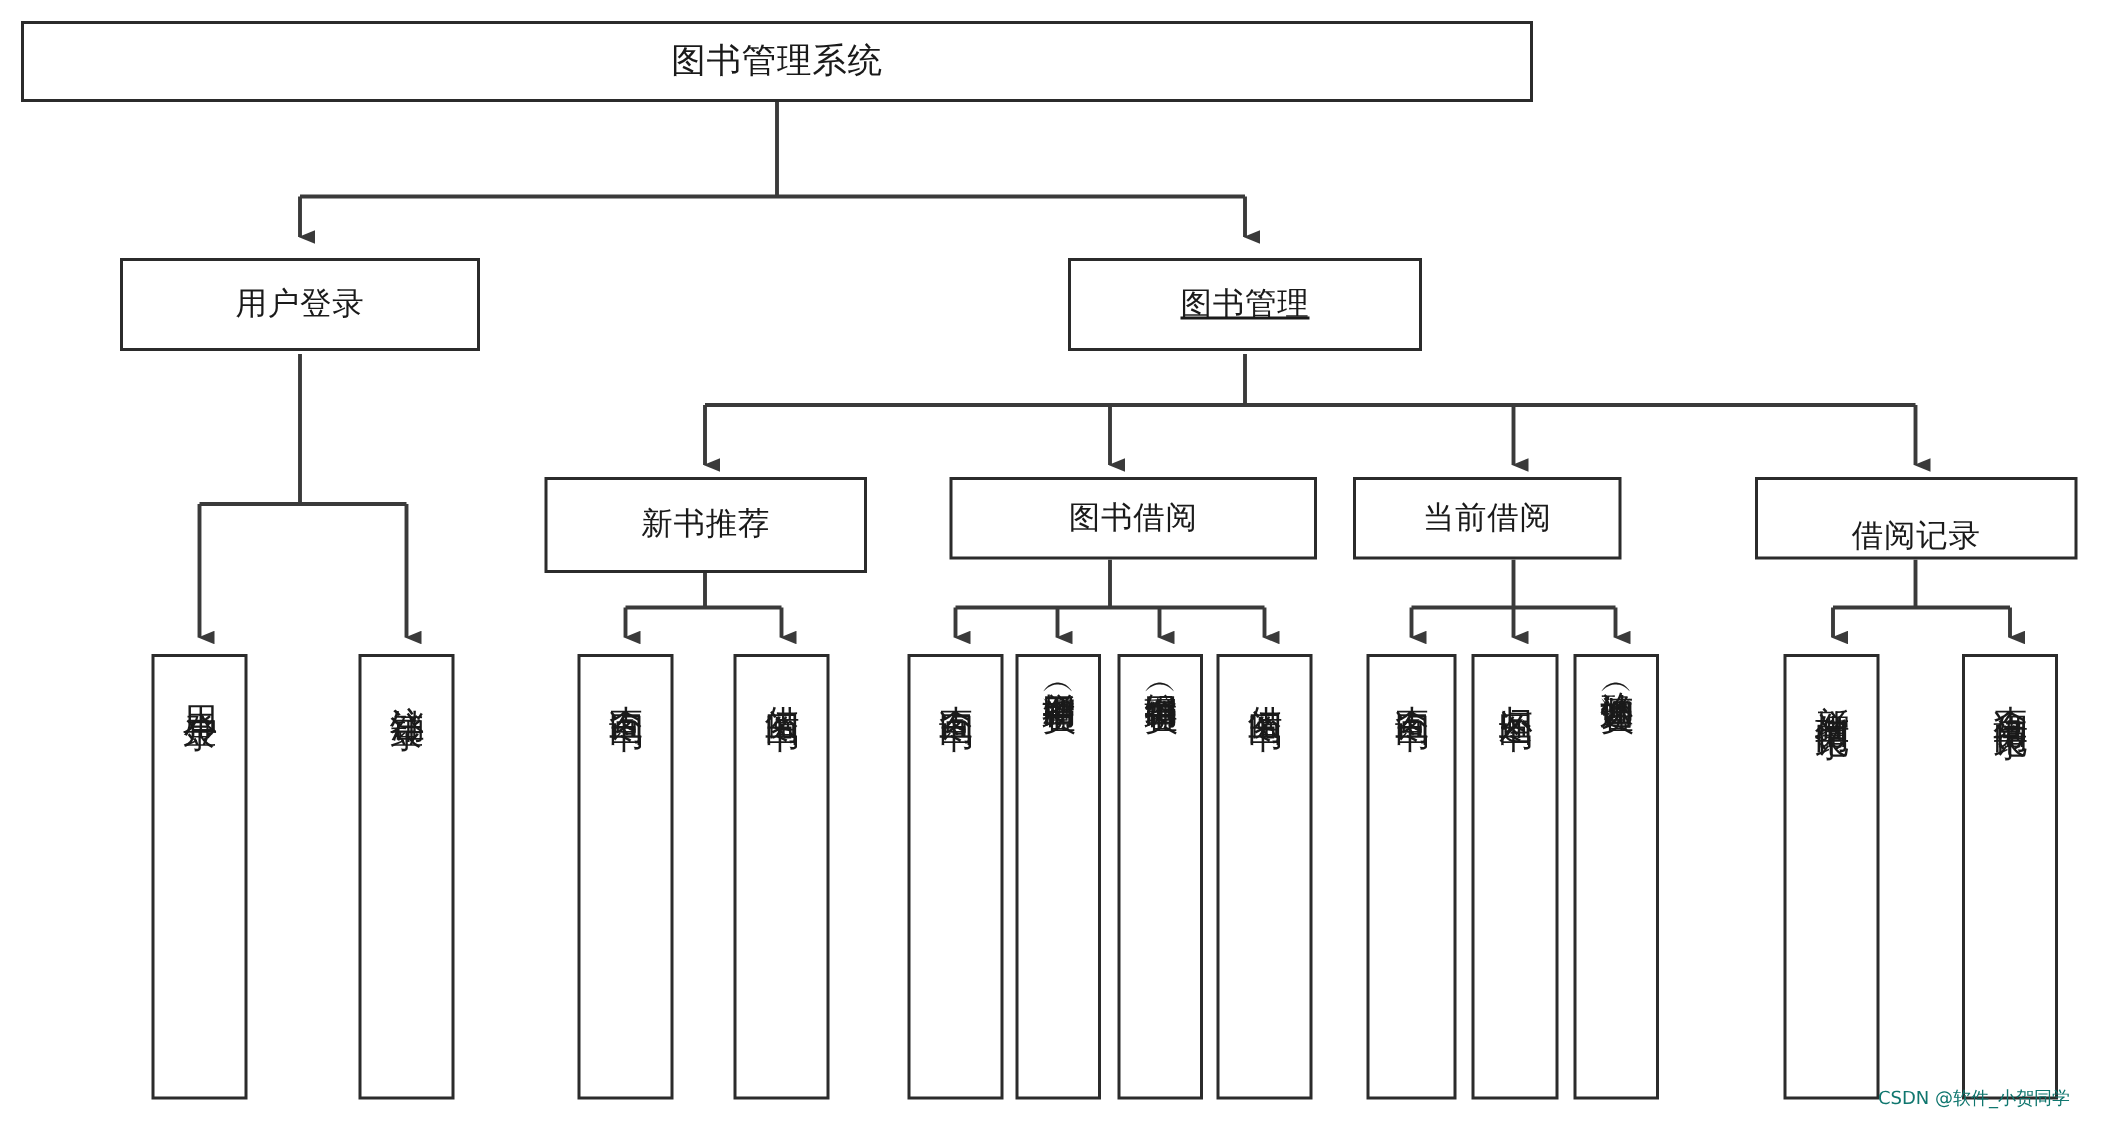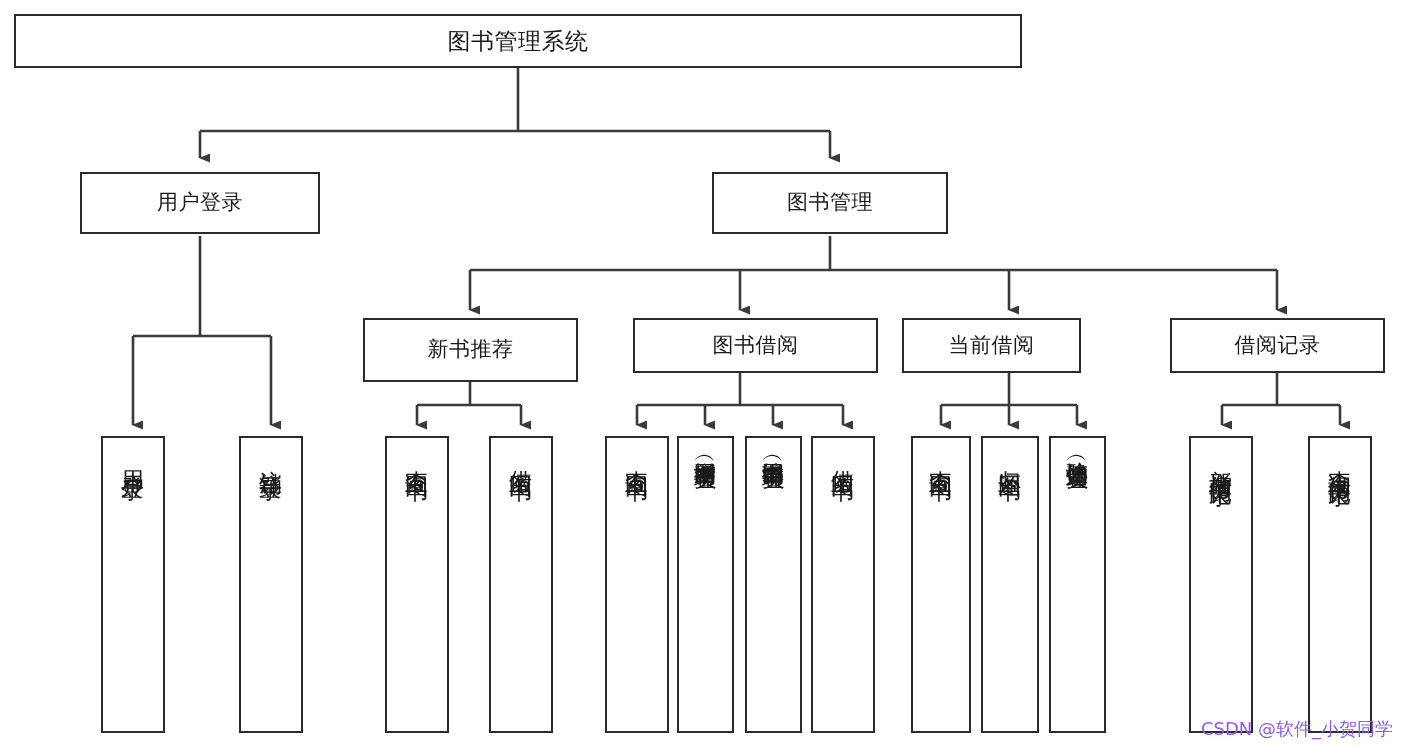--- a/index.html
+++ b/index.html
@@ -66,24 +66,24 @@
   }
   .node.vert.tall-text {
     padding-top: 6px;
   }
   .node.vert.tall-text .node-label {
     font-size: 22px;
     letter-spacing: 1px;
   }
   #watermark {
     position: absolute;
-    right: 12px;
+    right: 25px;
     bottom: 6px;
-    font-size: 18px;
-    color: #8b5cf6;
+    font-size: 12px;
+    color: #0f766e;
     white-space: nowrap;
     z-index: 8;
     font-family: "DejaVu Sans", "Liberation Sans", sans-serif;
   }
 </style>
 </head>
 <body>
 
 <div id="diagram-root">
 
@@ -138,37 +138,37 @@
   </svg>
 
   <div class="node horiz root" style="left:14px; top:14px; width:1008px; height:54px;">
     <span class="node-label">图书管理系统</span>
   </div>
 
   <div class="node horiz" style="left:80px; top:172px; width:240px; height:62px;">
     <span class="node-label">用户登录</span>
   </div>
 
-  <div class="node horiz" style="left:712px; top:172px; width:236px; height:62px;">
+  <div class="node horiz" style="left:712px; top:172px; width:236px; height:62px;text-decoration:underline;">
     <span class="node-label">图书管理</span>
   </div>
 
   <div class="node horiz" style="left:363px; top:318px; width:215px; height:64px;">
     <span class="node-label">新书推荐</span>
   </div>
 
   <div class="node horiz" style="left:633px; top:318px; width:245px; height:55px;">
     <span class="node-label">图书借阅</span>
   </div>
 
   <div class="node horiz" style="left:902px; top:318px; width:179px; height:55px;">
     <span class="node-label">当前借阅</span>
   </div>
 
-  <div class="node horiz" style="left:1170px; top:318px; width:215px; height:55px;">
+  <div class="node horiz" style="left:1170px; top:318px; width:215px; height:55px;align-items:flex-end;">
     <span class="node-label">借阅记录</span>
   </div>
 
   <div class="node vert" style="left:101px; top:436px; width:64px; height:297px;">
     <span class="node-label">用户登录</span>
   </div>
 
   <div class="node vert" style="left:239px; top:436px; width:64px; height:297px;">
     <span class="node-label">注销登录</span>
   </div>

